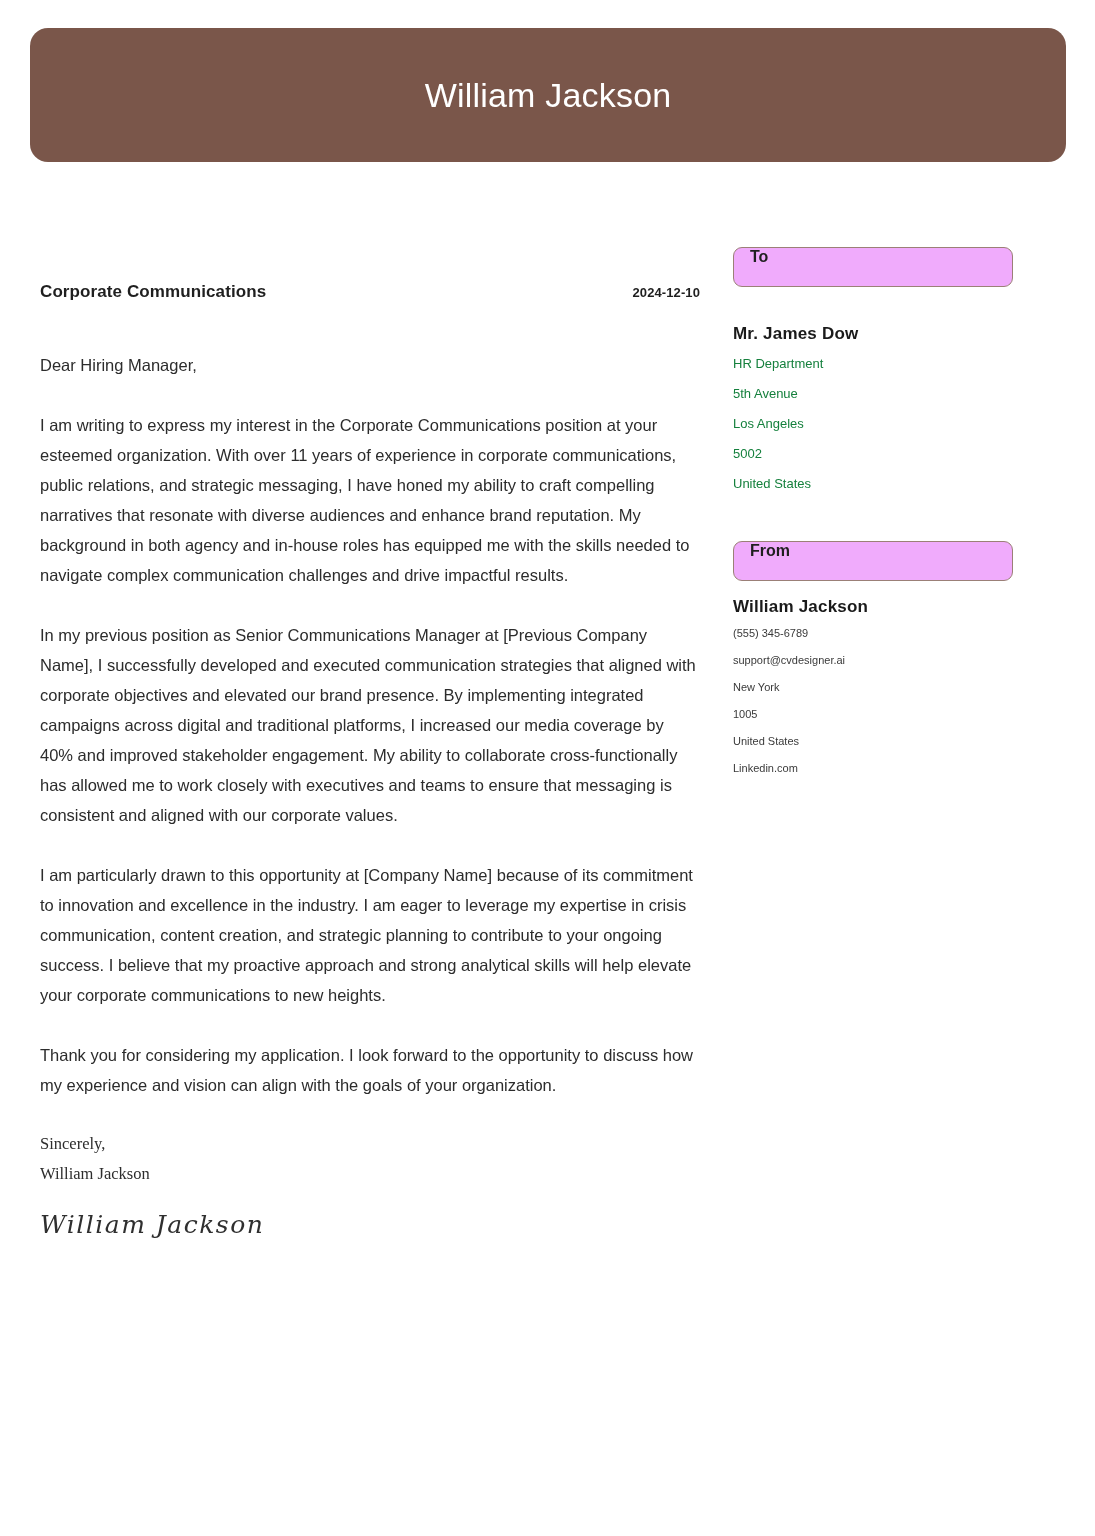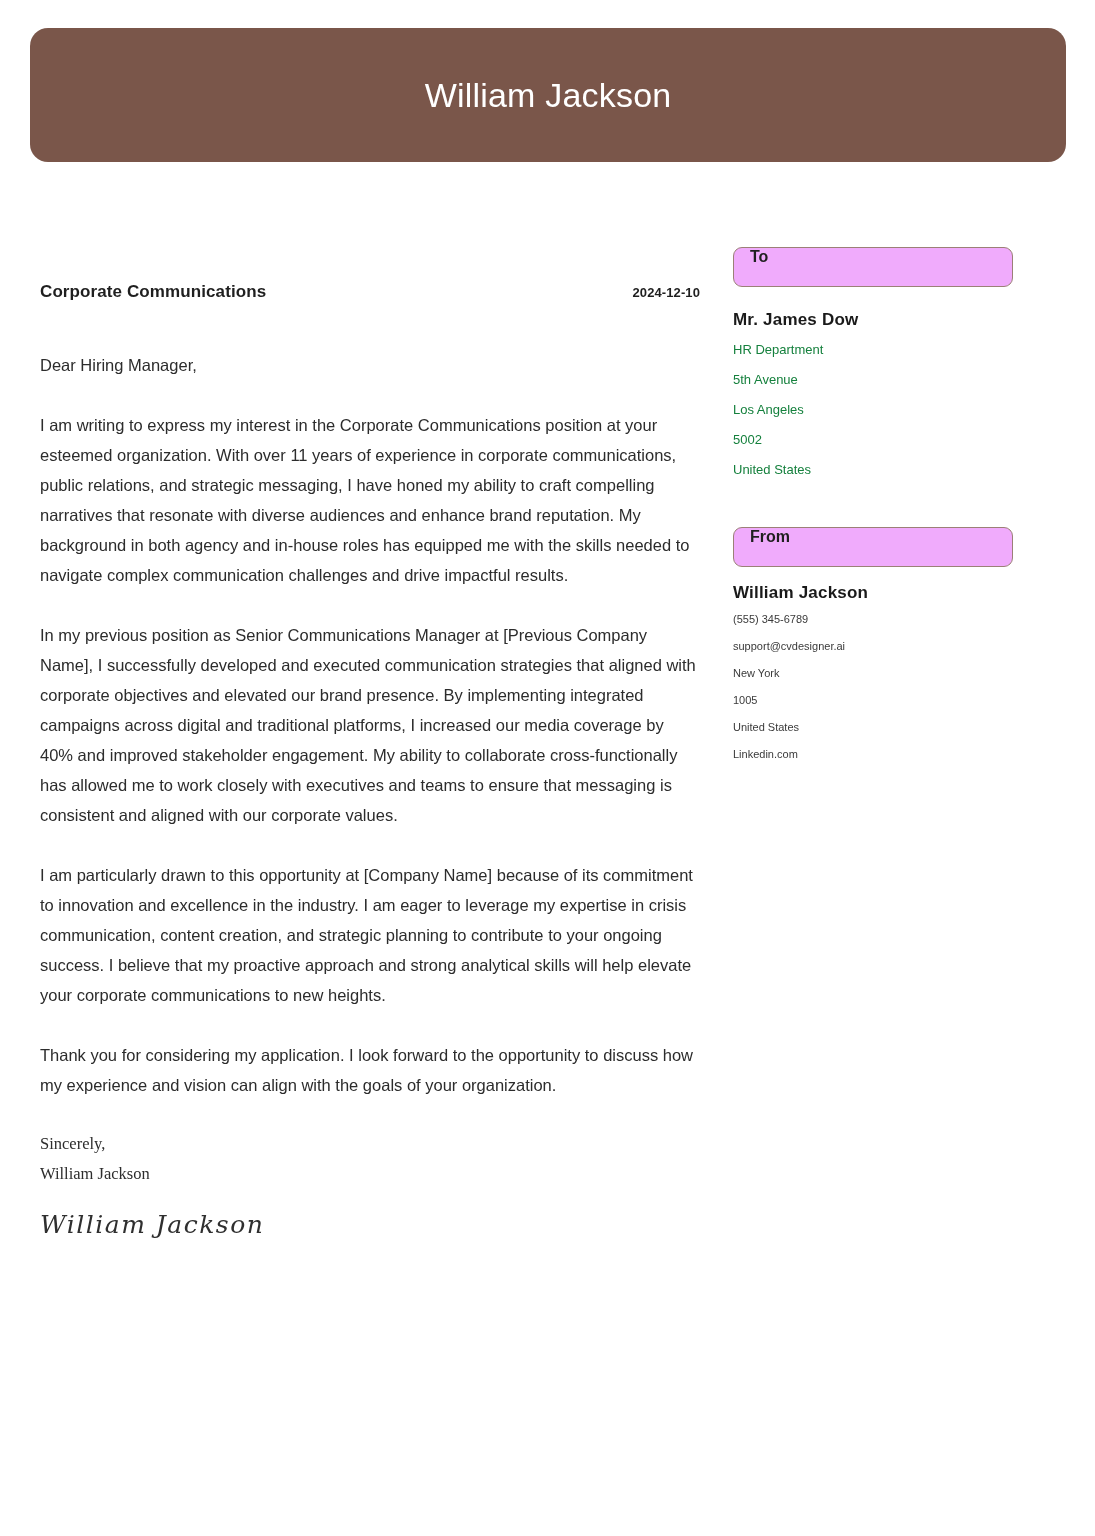--- a/index.html
+++ b/index.html
@@ -123,21 +123,21 @@
     box-sizing: border-box;
     background: #f0abfc;
   }
   .addr-chip span {
     margin-left: 16px;
     font-size: 16px;
     font-weight: 700;
     color: #1f1f1f;
   }
   .addr-lines {
-    margin-top: 18px;
+    margin-top: 32px;
   }
   .addr-lines .recipient-name {
     font-size: 17px;
     font-weight: 700;
     color: #1a1a1a;
     line-height: 30px;
     letter-spacing: 0.2px;
   }
   .addr-lines .addr-line {
     font-size: 13px;

